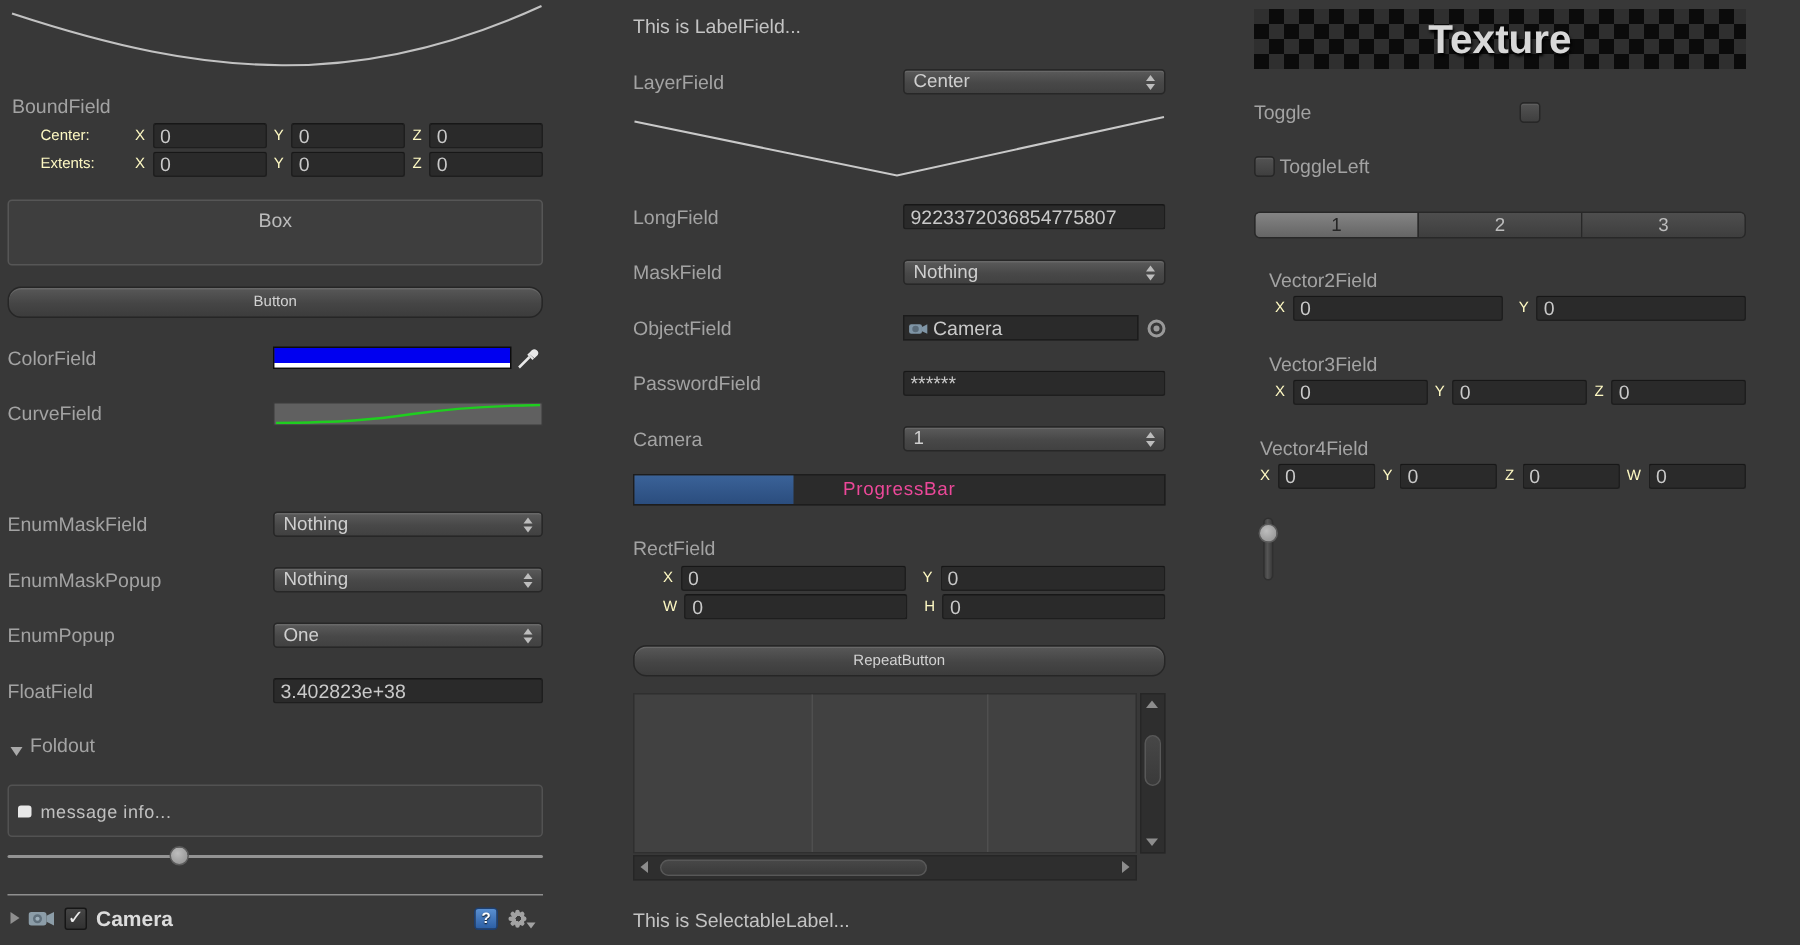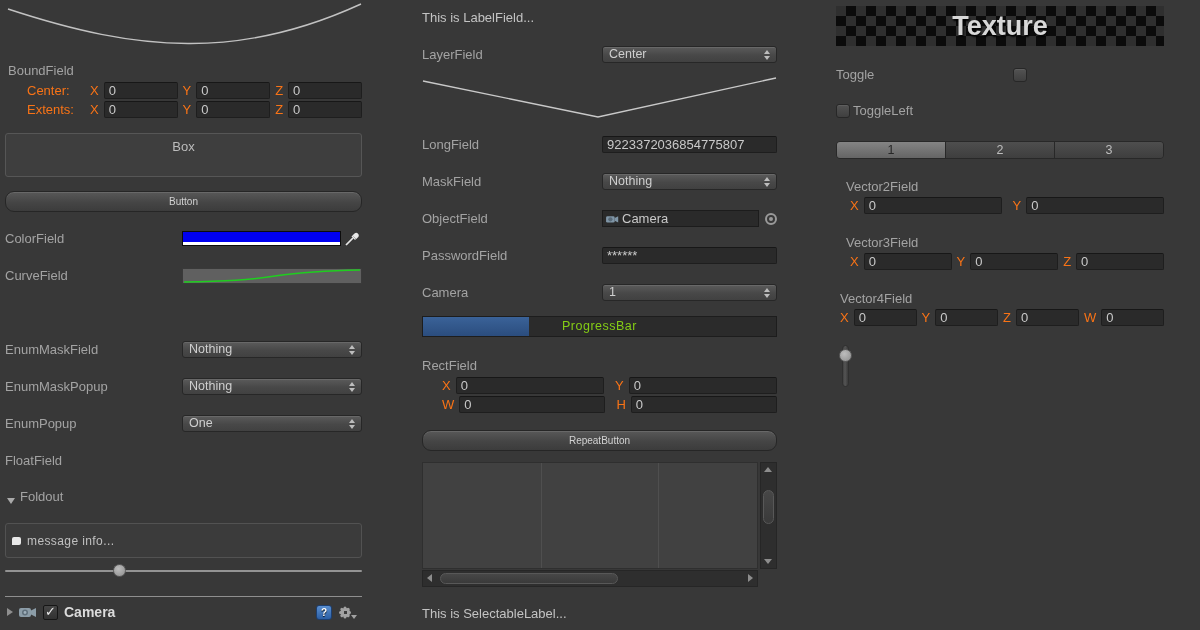--- a/index.html
+++ b/index.html
@@ -10,21 +10,21 @@
   .lbl{font-size:13px;color:#a3a3a3;white-space:nowrap}
   .row{position:absolute;left:0;right:0;height:17px;display:flex;align-items:center}
   .row .lbl{width:177px;flex:none}
   .tf{background:#2a2a2a;border:1px solid #1e1e1e;border-top-color:#171717;border-radius:2px;color:#c9c9c9;font-size:13px;height:17px;line-height:15px;padding:0 4px;font-family:inherit;outline:none;flex:1;min-width:0}
   .popup{position:relative;background:linear-gradient(#5b5b5b,#484848 55%,#414141);border:1px solid #272727;border-radius:3px;height:17px;color:#cfcfcf;font-size:12.5px;line-height:15px;padding:0 18px 0 6px;box-shadow:inset 0 1px 0 rgba(255,255,255,.09);flex:1;white-space:nowrap;overflow:hidden}
   .updown{position:absolute;right:6px;top:3px}
   .t-up{width:0;height:0;border-left:3px solid transparent;border-right:3px solid transparent;border-bottom:4px solid #bdbdbd;margin-bottom:2px}
   .t-down{width:0;height:0;border-left:3px solid transparent;border-right:3px solid transparent;border-top:4px solid #bdbdbd}
   .btn{background:linear-gradient(#585858,#454545 55%,#3c3c3c);border:1px solid #262626;border-radius:9px;color:#d2d2d2;text-align:center;font-size:10px;height:21px;line-height:19px;box-shadow:inset 0 1px 0 rgba(255,255,255,.1)}
   .box{background:#3e3e3e;border:1px solid #565656;border-radius:3px;text-align:center;color:#bcbcbc;font-size:13px;padding-top:5px}
-  .ax{font-size:13px;color:#f97316;flex:none}
+  .ax{font-size:10px;color:#fef9c3;flex:none}
   .axrow{position:absolute;display:flex;align-items:center;gap:5px;height:17px}
   .swatch{flex:1;height:15px;border:1px solid #0c0c0c;display:flex;flex-direction:column}
   .swatch .cmain{flex:1;background:#0000f0}
   .swatch .calpha{height:3px;background:#ffffff}
   .curvebox{flex:1;height:16px;background:#606060;border:1px solid #3a3a3a;overflow:hidden}
   .helpbox{border:1px solid #525252;border-radius:3px;background:#3b3b3b;display:flex;align-items:center;gap:6px;padding:0 6px;font-size:12px;color:#c0c0c0;letter-spacing:.4px}
   .info-ic{width:9px;height:8px;background:#e8e8e8;border-radius:2px 2px 2px 0;flex:none}
   .hslider-track{position:absolute;left:0;right:0;top:6px;height:2px;background:#939393;border-radius:1px}
   .knob{position:absolute;width:13px;height:13px;border-radius:50%;background:radial-gradient(circle at 40% 35%,#bdbdbd,#8d8d8d);border:1px solid #5c5c5c}
   .hr{position:absolute;left:0;right:0;height:1px;background:#8f8f8f}
@@ -38,21 +38,21 @@
   .gear{position:relative;width:14px;height:14px;flex:none}
   .gear i{position:absolute;left:1px;right:1px;top:5.5px;height:3px;background:#a2a2a2;border-radius:1.5px}
   .gear i.r45{transform:rotate(45deg)}.gear i.r90{transform:rotate(90deg)}.gear i.r135{transform:rotate(135deg)}
   .gear b{position:absolute;left:2.5px;top:2.5px;right:2.5px;bottom:2.5px;border-radius:50%;background:radial-gradient(circle,#3c3c3c 0 1.8px,#a2a2a2 1.9px)}
   .gear u{position:absolute;right:-5px;bottom:0;width:0;height:0;border-left:3px solid transparent;border-right:3px solid transparent;border-top:4px solid #a2a2a2}
   .objfield{flex:1;height:17px;background:#2a2a2a;border:1px solid #1c1c1c;display:flex;align-items:center;gap:3px;padding:0 3px;color:#c9c9c9;font-size:13px}
   .picker{position:relative;width:12px;height:12px;border:2px solid #9a9a9a;border-radius:50%;margin-left:6px;flex:none}
   .picker::after{content:"";position:absolute;left:2px;top:2px;width:4px;height:4px;border-radius:50%;background:#9a9a9a}
   .progress{position:relative;height:21px;background:#2b2b2b;border:1px solid #1d1d1d}
   .pfill{position:absolute;left:0;top:0;bottom:0;background:linear-gradient(#3a6298,#2b4d7e)}
-  .ptext{position:absolute;left:0;right:0;top:2px;text-align:center;font-size:12.5px;color:#84cc16;letter-spacing:.5px}
+  .ptext{position:absolute;left:0;right:0;top:2px;text-align:center;font-size:12.5px;color:#ec4899;letter-spacing:.5px}
   .sv-content{position:absolute;background:#414141;border:1px solid #2f2f2f}
   .sv-divider{position:absolute;top:0;bottom:0;width:1px;background:#4f4f4f}
   .sbar{position:absolute;background:#2e2e2e;border:1px solid #262626}
   .sthumb{position:absolute;background:linear-gradient(#474747,#3a3a3a);border:1px solid #585858;border-radius:7px}
   .sarr{position:absolute;width:0;height:0}
   .a-up{border-left:4px solid transparent;border-right:4px solid transparent;border-bottom:5px solid #8d8d8d}
   .a-down{border-left:4px solid transparent;border-right:4px solid transparent;border-top:5px solid #8d8d8d}
   .a-left{border-top:4px solid transparent;border-bottom:4px solid transparent;border-right:5px solid #8d8d8d}
   .a-right{border-top:4px solid transparent;border-bottom:4px solid transparent;border-left:5px solid #8d8d8d}
   .banner{position:absolute;height:40px;left:0;right:0;background:repeating-conic-gradient(#0b0b0b 0% 25%, #2f2f2f 0% 50%);background-size:20px 20px;display:flex;align-items:center;justify-content:center}
@@ -149,20 +149,21 @@
       <span>One</span>
       <span class="updown">
           <i class="t-up" style="display:block"></i>
           <i class="t-down" style="display:block"></i>
         </span>
     </div>
   </div>
 
   <div class="row" style="top:452px">
     <span class="lbl">FloatField</span>
+    <input class="tf" value="3.402823e+38" style="">
   </div>
 
   <div class="abs" style="top:489px;left:2px;display:flex;align-items:flex-end;gap:5px">
     <i class="tri-d"></i>
     <span class="lbl">Foldout</span>
   </div>
 
   <div class="helpbox abs" style="top:523px;left:0;right:0;height:35px">
     <span class="info-ic"></span>
     <span>message info...</span>

